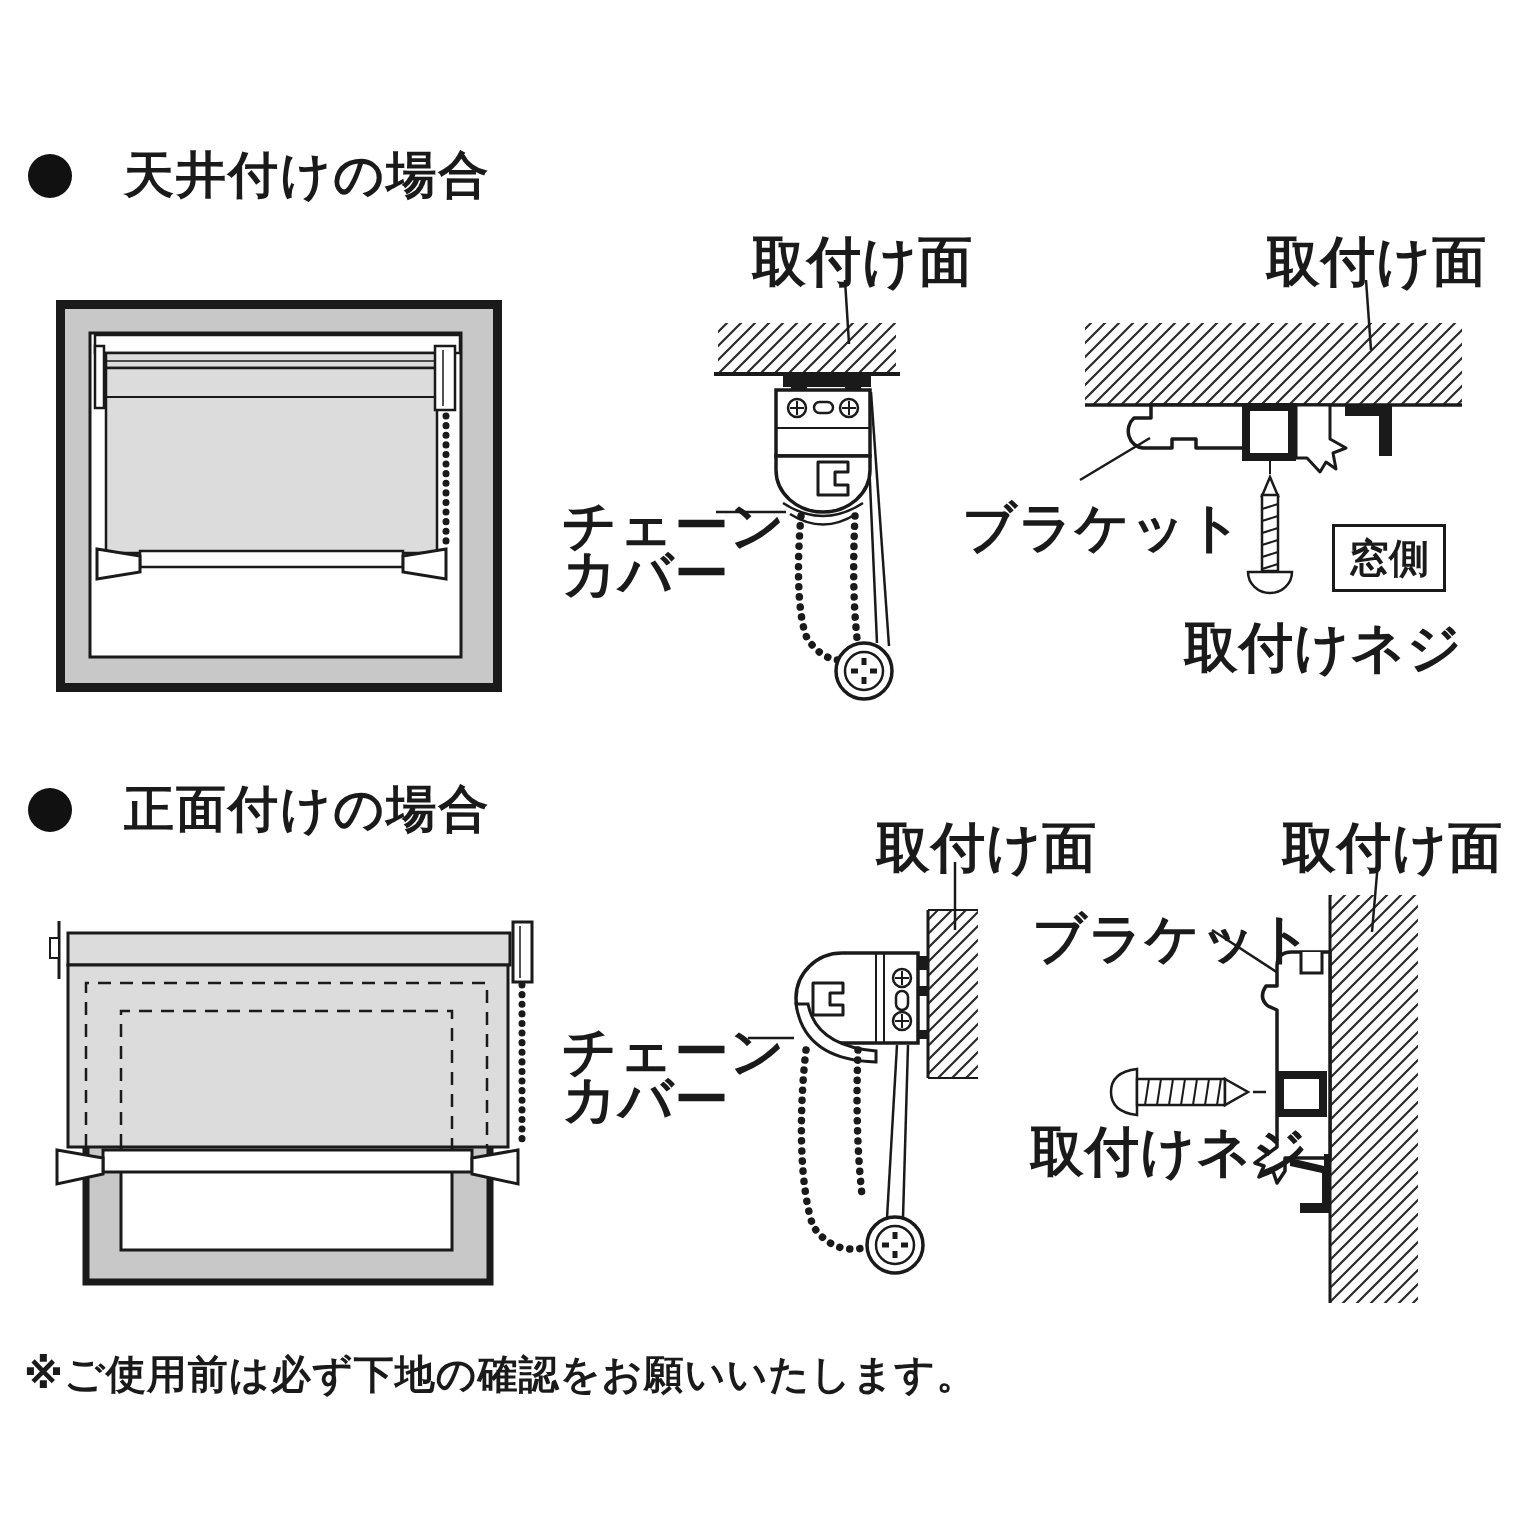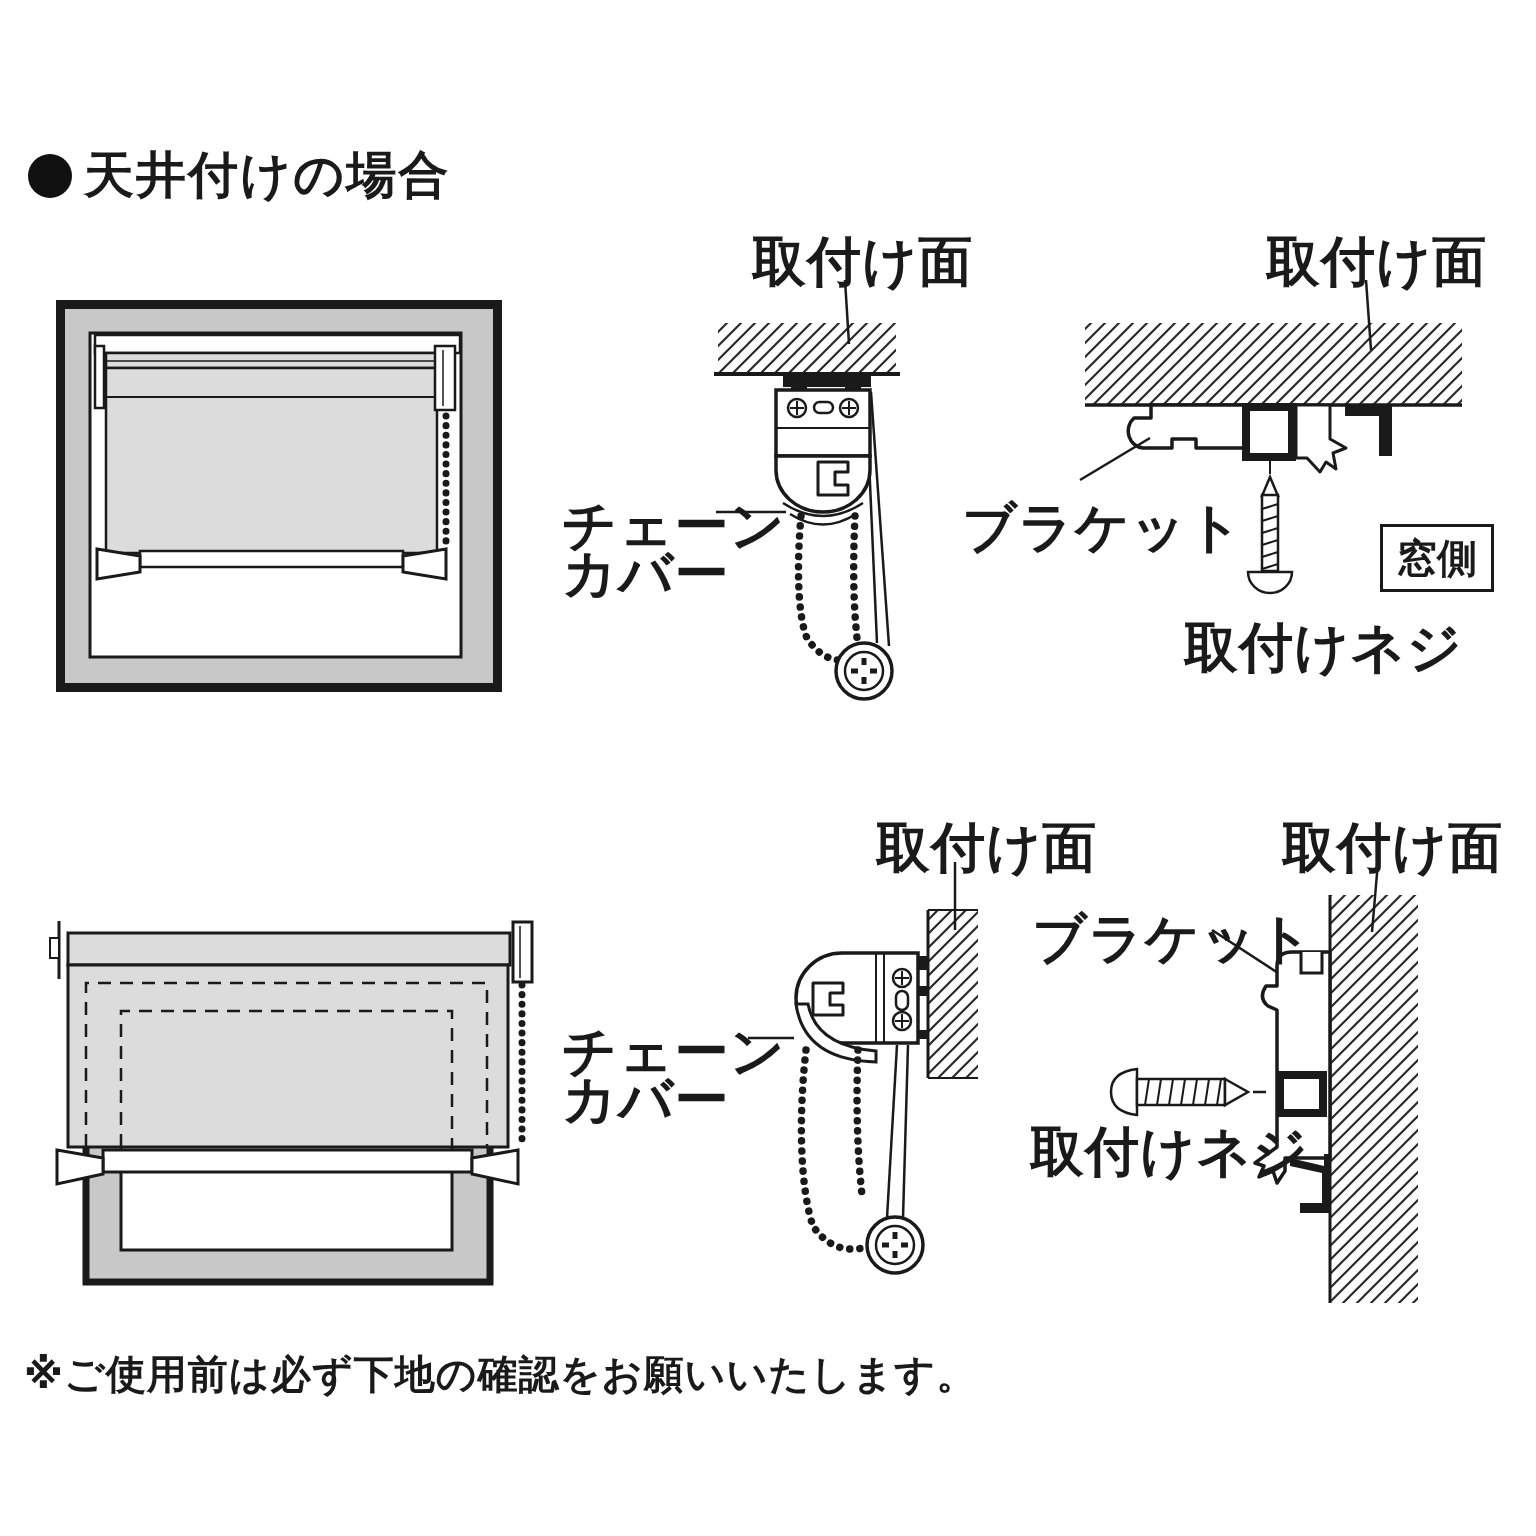--- a/index.html
+++ b/index.html
@@ -1,20 +1,20 @@
 <!DOCTYPE html>
 <html><head>
 <meta charset="utf-8">
 <style>
   html,body{margin:0;padding:0;background:#fff;}
   #canvas{position:relative;width:1536px;height:1536px;background:#fff;overflow:hidden;
           font-family:"Liberation Sans","DejaVu Sans",sans-serif;color:#1a1a1a;}
   #lineart{position:absolute;left:0;top:0;}
   .heading{position:absolute;display:flex;align-items:center;font-size:50px;font-weight:700;
-           letter-spacing:2px;white-space:nowrap;}
+           letter-spacing:2px;white-space:nowrap;gap:40px;}
   .bullet{display:inline-block;width:44px;height:44px;border-radius:50%;background:#111;margin-right:12px;}
   .subtitle{position:absolute;font-size:40px;font-weight:600;letter-spacing:1px;white-space:nowrap;}
   .lbl{position:absolute;font-size:54px;font-weight:600;letter-spacing:1px;white-space:nowrap;}
   .boxlbl{position:absolute;display:flex;align-items:center;justify-content:center;
           border:3px solid #1a1a1a;background:#fff;font-size:40px;font-weight:600;}
   .footnote{position:absolute;font-size:40px;font-weight:700;letter-spacing:1px;white-space:nowrap;}
 </style>
 </head>
 <body>
 
@@ -187,23 +187,27 @@
   <div class="heading" style="left:28px;top:142px;">
     <span class="bullet"></span>
     <span>天井付けの場合</span>
   </div>
 
   <div class="lbl" style="left:752px;top:226px;">取付け面</div>
   <div class="lbl" style="left:1266px;top:226px;">取付け面</div>
   <div class="lbl" style="left:562px;top:490px;">チェーン</div>
   <div class="lbl" style="left:562px;top:538px;">カバー</div>
   <div class="lbl" style="left:962px;top:492px;">ブラケット</div>
-  <div class="boxlbl" style="left:1332px;top:524px;width:108px;height:62px;margin-left:48px;">窓側</div>
+  <div class="boxlbl" style="left:1332px;top:524px;width:108px;height:62px;">窓側</div>
   <div class="lbl" style="left:1184px;top:612px;">取付けネジ</div>
 
+  <div class="heading" style="left:28px;top:776px;">
+    <span class="bullet"></span>
+    <span>正面付けの場合</span>
+  </div>
 
   <div class="lbl" style="left:876px;top:812px;">取付け面</div>
   <div class="lbl" style="left:1282px;top:812px;">取付け面</div>
   <div class="lbl" style="left:562px;top:1016px;">チェーン</div>
   <div class="lbl" style="left:562px;top:1064px;">カバー</div>
   <div class="lbl" style="left:1032px;top:903px;">ブラケット</div>
   <div class="lbl" style="left:1030px;top:1116px;">取付けネジ</div>
 
   <div class="footnote" style="left:24px;top:1347px;">※ご使用前は必ず下地の確認をお願いいたします。</div>
 

